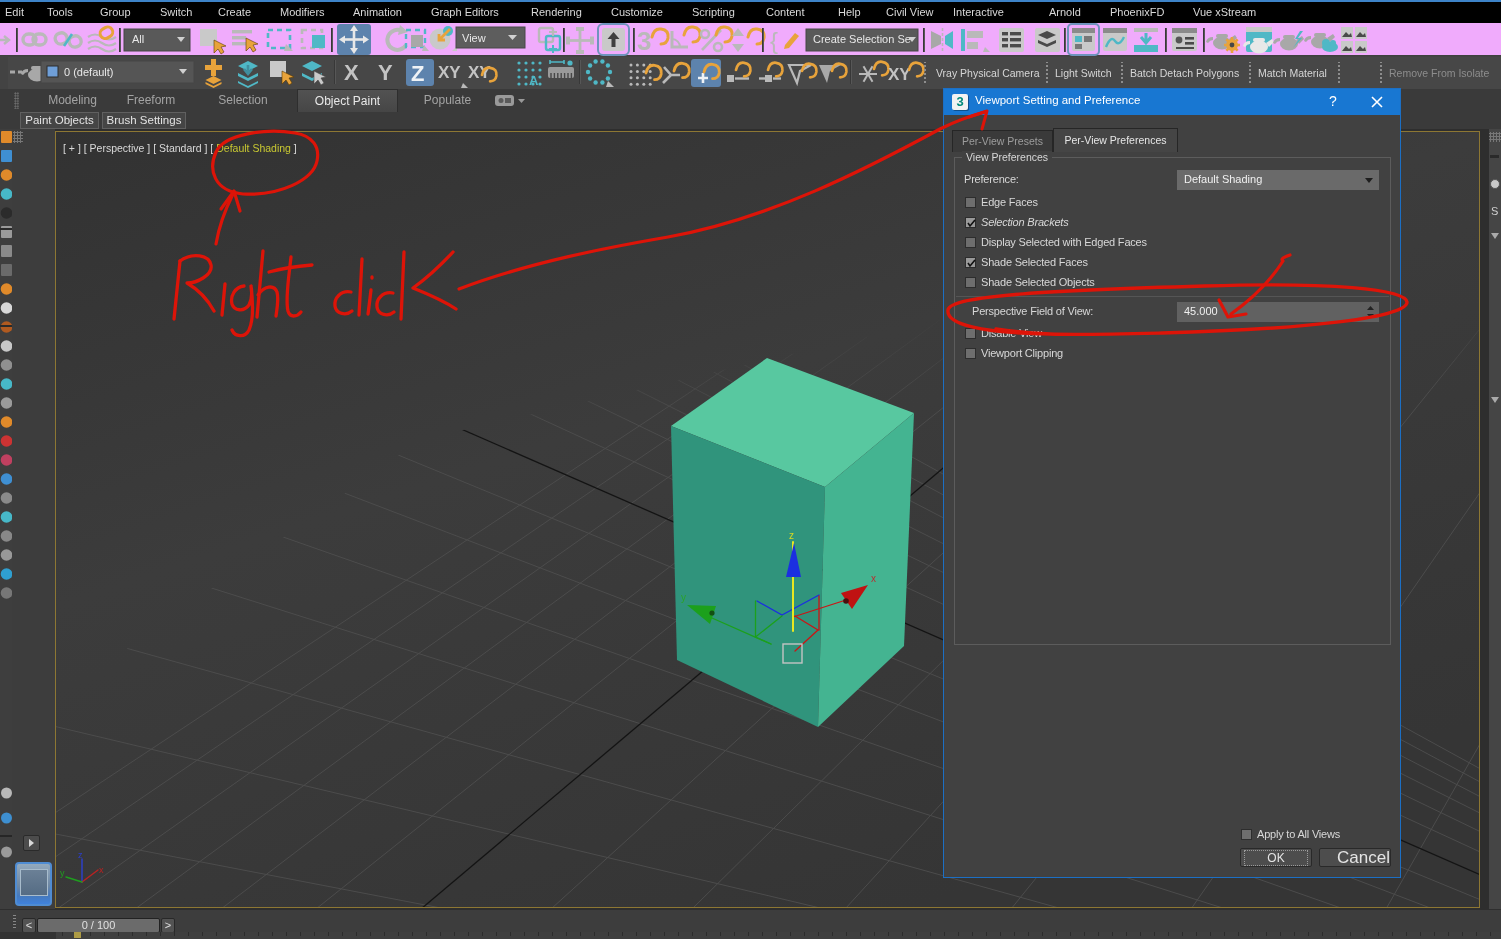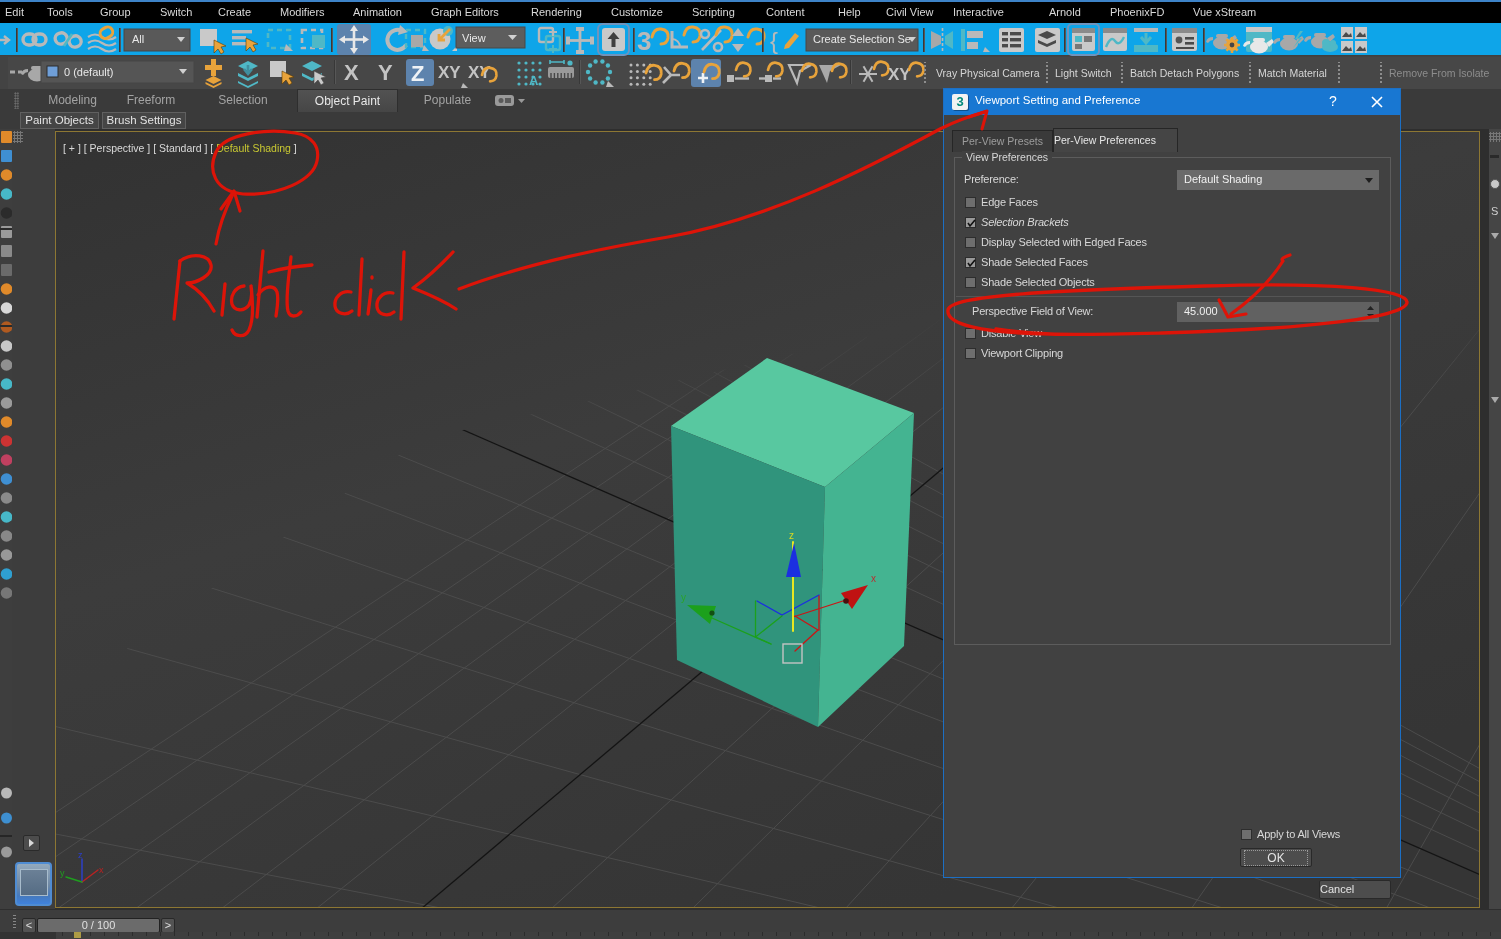--- a/index.html
+++ b/index.html
@@ -3,21 +3,21 @@
 <style>
   html,body{margin:0;padding:0;background:#3c3c3c;}
   *{box-sizing:border-box;font-family:"Liberation Sans",sans-serif;}
   #app{position:relative;width:1501px;height:939px;overflow:hidden;background:#434343;}
   .abs{position:absolute;}
   
   #topline{left:0;top:0;width:1501px;height:2px;background:#3d83c8;}
   #menubar{left:0;top:2px;width:1501px;height:21px;background:#000000;color:#d9d9d9;font-size:11px;}
   #menubar span{position:absolute;top:4px;white-space:nowrap;}
   
-  #row1{left:0;top:23px;width:1501px;height:33px;background:#0ea5e9;border-bottom:1px solid #404040;}
+  #row1{left:0;top:23px;width:1501px;height:33px;background:#f0abfc;border-bottom:1px solid #404040;}
   #row2{left:8px;top:57px;width:1501px;height:32px;background:#474747;padding-left:28px;}
   
   #ribbon{left:0;top:89px;width:943px;height:23px;background:#3a3a3a;}
   #ribbon .tab{position:absolute;top:0;height:23px;color:#a3a3a3;font-size:12px;text-align:center;line-height:22px;}
   #ribbon .active{background:linear-gradient(#525252,#464646);color:#e8e8e8;border:1px solid #2e2e2e;border-bottom:none;}
   #subrow{left:0;top:112px;width:943px;height:17px;background:#3a3a3a;}
   .subtab{position:absolute;top:0;height:17px;background:#454545;border:1px solid #606060;color:#e3e3e3;font-size:11.5px;line-height:15px;text-align:center;white-space:nowrap;}
   
   #leftstrip{left:0;top:129px;width:12px;height:780px;background:#3e3e3e;}
   #leftcol{left:12px;top:129px;width:43px;height:780px;background:#3d3d3d;}
@@ -704,21 +704,21 @@
     <div id="dtitle" class="abs">
       <div class="abs" style="left:8px;top:5px;width:16px;height:16px;background:#f2f2f2;border-radius:2px;box-shadow:1px 1px 0 #0f4f8c;color:#00897b;font-weight:bold;font-size:13px;text-align:center;line-height:16px;">3</div>
       <span class="abs" style="left:31px;top:5px;">Viewport Setting and Preference</span>
       <span class="abs" style="left:385px;top:4px;font-size:14px;">?</span>
       <svg class="abs" style="left:427px;top:7px;" width="12" height="12">
           <path d="M1,1 L11,11 M11,1 L1,11" stroke="#fff" stroke-width="1.6"></path>
         </svg>
     </div>
 
     <div class="abs" style="left:8px;top:41px;width:101px;height:22px;background:#3a3a3a;border:1px solid #262626;border-bottom:none;color:#9d9d9d;font-size:10.5px;text-align:center;line-height:21px;">Per-View Presets</div>
-    <div class="abs" style="left:109px;top:39px;width:125px;height:24px;background:#454545;border:1px solid #262626;border-bottom:none;color:#e6e6e6;font-size:10.5px;line-height:23px;">Per-View Preferences</div>
+    <div class="abs" style="left:109px;top:39px;width:125px;height:24px;background:#454545;border:1px solid #262626;border-bottom:none;color:#e6e6e6;font-size:10.5px;text-align:center;line-height:23px;">Per-View Preferences</div>
 
     <div class="abs" style="left:10px;top:68px;width:437px;height:488px;border:1px solid #5c5c5c;"></div>
     <div class="abs" style="left:18px;top:62px;background:#414141;padding:0 4px;color:#d8d8d8;font-size:10.5px;">View Preferences</div>
     <div class="lbl" style="left:20px;top:84px;">Preference:</div>
     <div class="field" style="left:233px;top:81px;width:202px;height:20px;">Default Shading
       <span class="abs" style="right:6px;top:8px;width:0;height:0;border-left:4px solid transparent;border-right:4px solid transparent;border-top:5px solid #1e1e1e;"></span>
     </div>
     <div class="chk" style="left:21px;top:108px;"></div>
       <div class="lbl" style="left:37px;top:107px;">Edge Faces</div>
     <div class="chk" style="left:21px;top:128px;background:#9a9a9a;">
@@ -745,21 +745,21 @@
         </svg>
     </div>
     <div class="chk" style="left:21px;top:239px;"></div>
       <div class="lbl" style="left:37px;top:238px;">Disable View</div>
     <div class="chk" style="left:21px;top:259px;"></div>
       <div class="lbl" style="left:37px;top:258px;">Viewport Clipping</div>
 
     <div class="chk" style="left:297px;top:740px;"></div>
       <div class="lbl" style="left:313px;top:739px;text-align:center;">Apply to All Views</div>
     <div class="abs" style="left:296px;top:759px;width:72px;height:19px;background:#4d4d4d;border:1px solid #292929;border-radius:2px;color:#e4e4e4;font-size:12px;text-align:center;line-height:17px;"><span style="display:inline-block;width:64px;border:1px dotted #9a9a9a;line-height:14px;margin-top:1px;">OK</span></div>
-    <div class="abs" style="left:375px;top:759px;width:72px;height:19px;background:#4d4d4d;border:1px solid #292929;border-radius:2px;color:#e4e4e4;font-size:11px;text-align:left;line-height:17px;margin-top:32px;">Cancel</div>
+    <div class="abs" style="left:375px;top:759px;width:72px;height:19px;background:#4d4d4d;border:1px solid #292929;border-radius:2px;color:#e4e4e4;font-size:17px;text-align:right;line-height:17px;">Cancel</div>
   </div>
   <svg id="anno" class="abs" style="left:0;top:0;pointer-events:none" width="1501" height="939" viewBox="0 0 1501 939" fill="none" stroke="#dd1408" stroke-width="3.2" stroke-linecap="round" stroke-linejoin="round">
 
     <path d="M 243,194 C 214,191 208,170 216,152 C 224,134 266,128 295,133 C 313,136 320,147 317,161 C 313,180 280,196 243,194"></path>
 
     <path d="M 216,244 C 219,226 226,208 233,194"></path>
     <path d="M 221,209 L 234,191 L 240,211"></path>
 
     <g stroke-width="3.3">
       <path d="M 180,261 C 178,280 176,300 174,319"></path>

